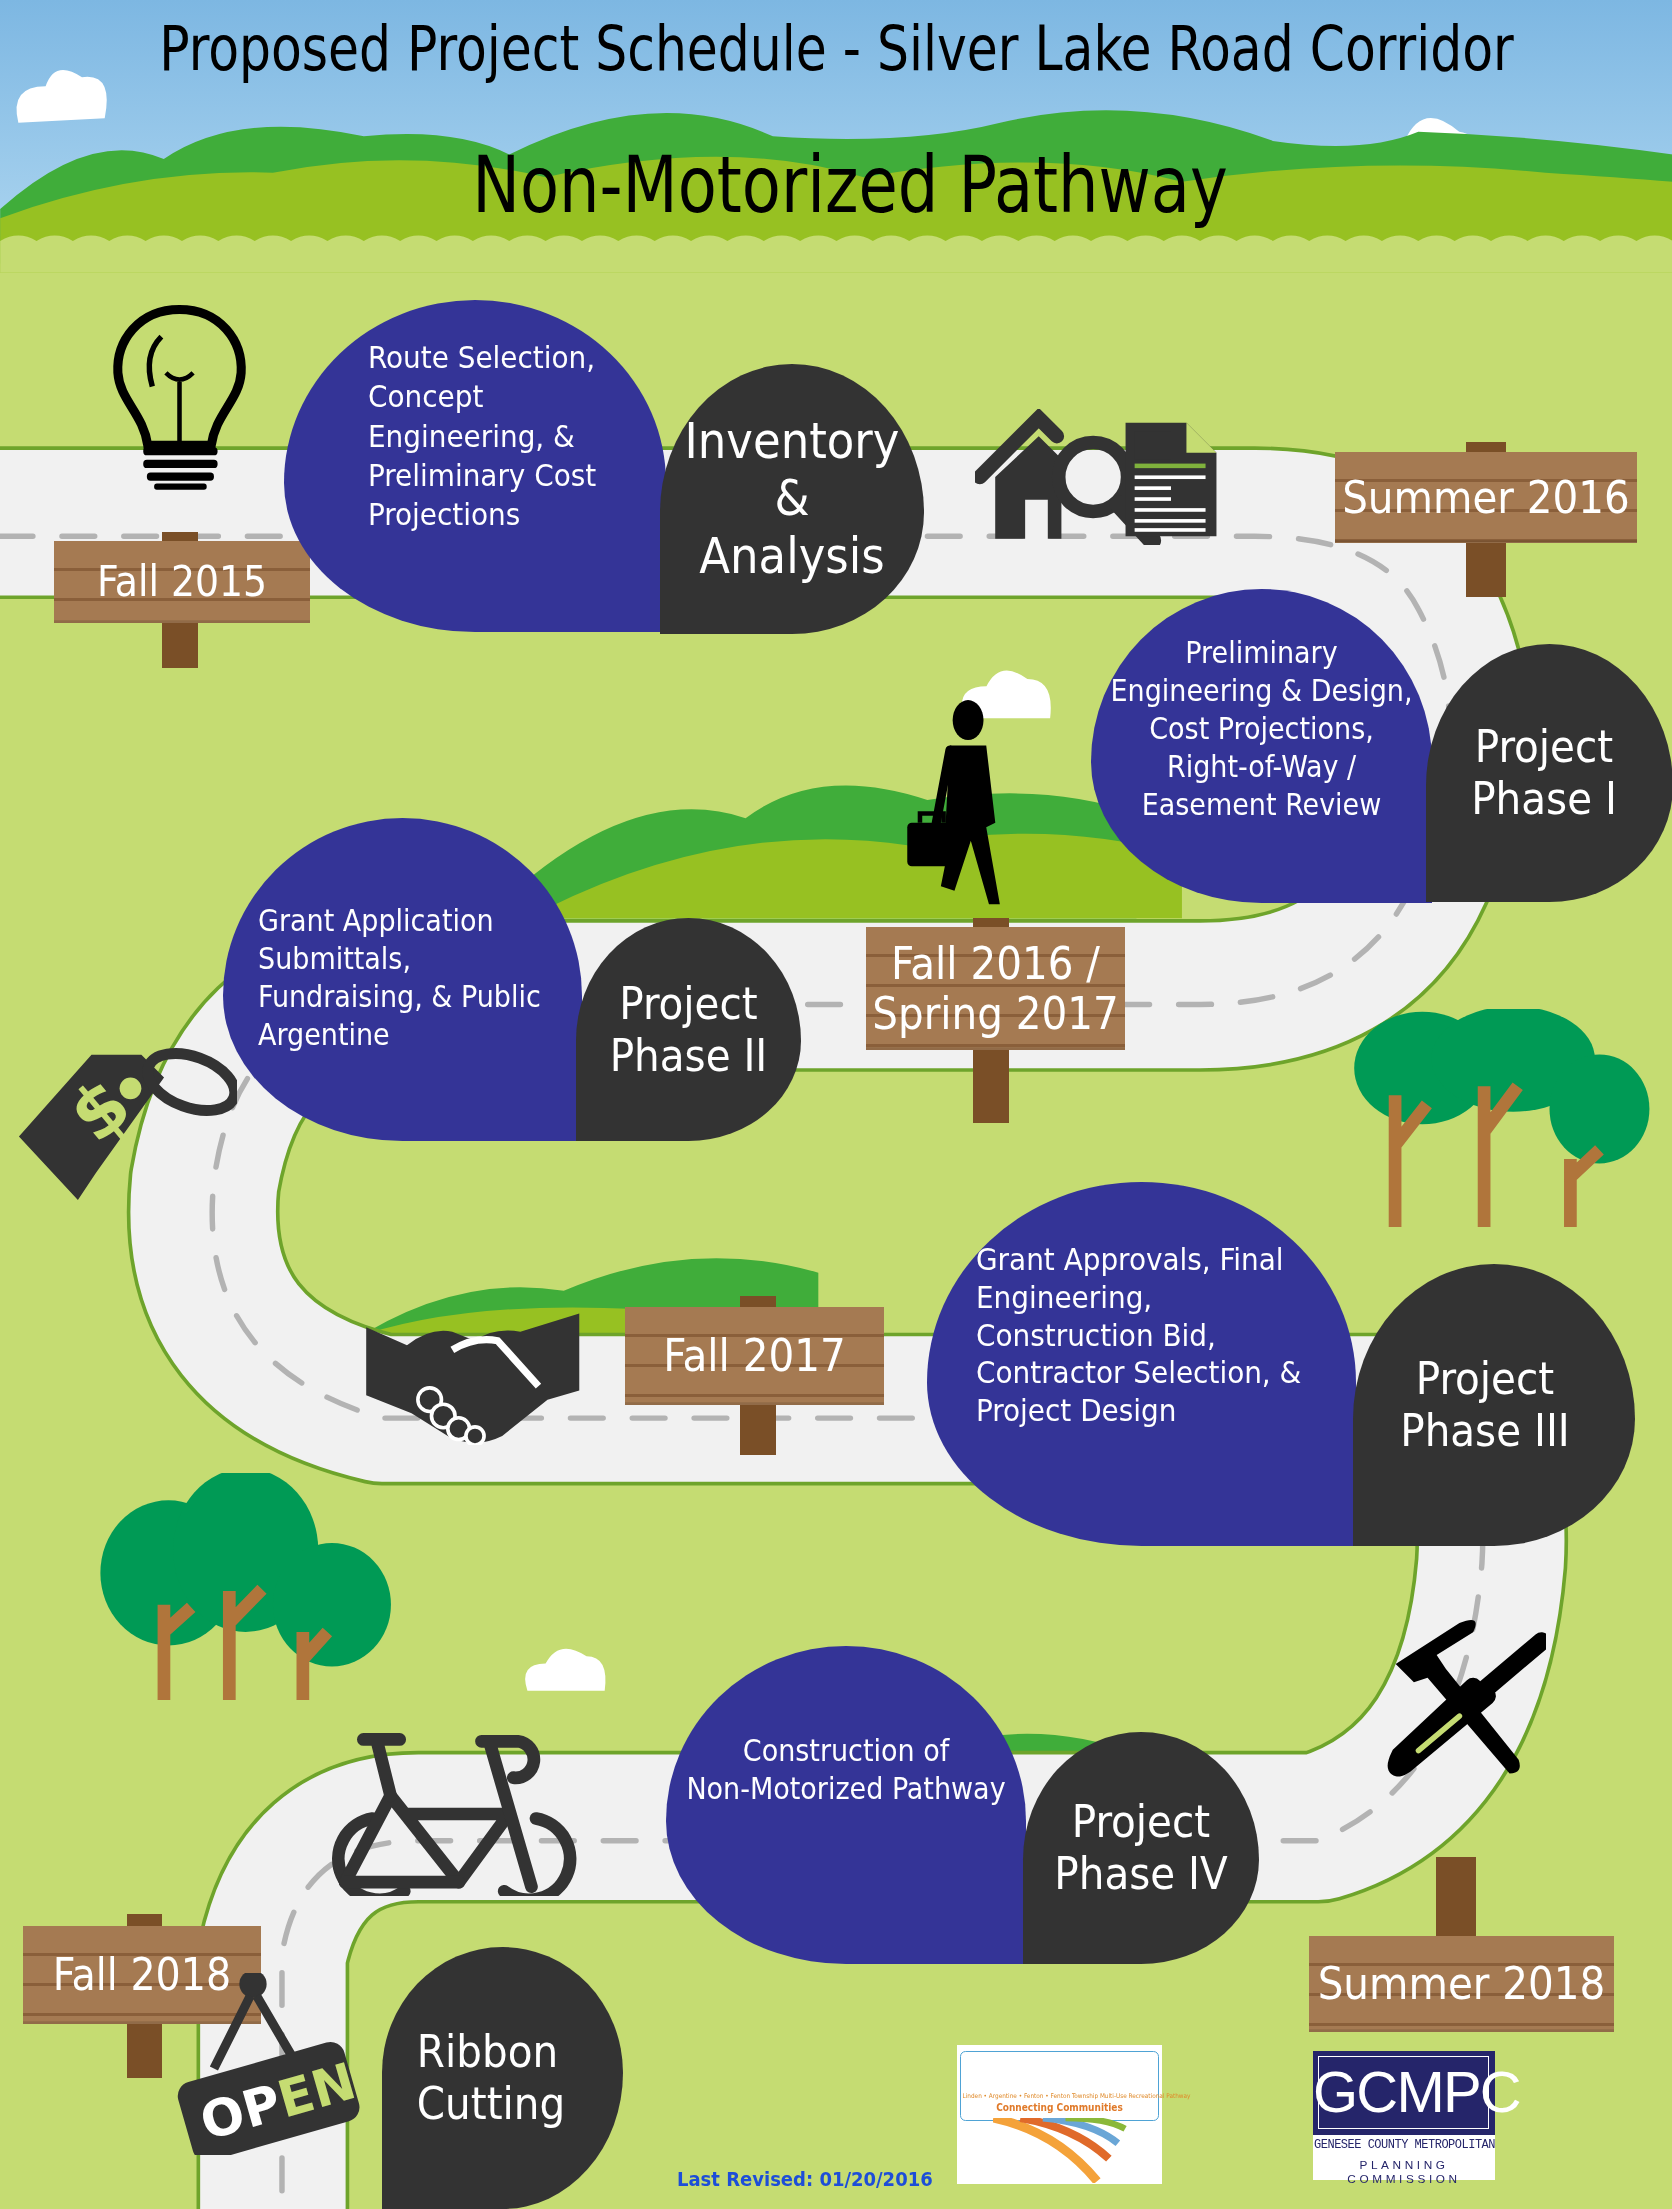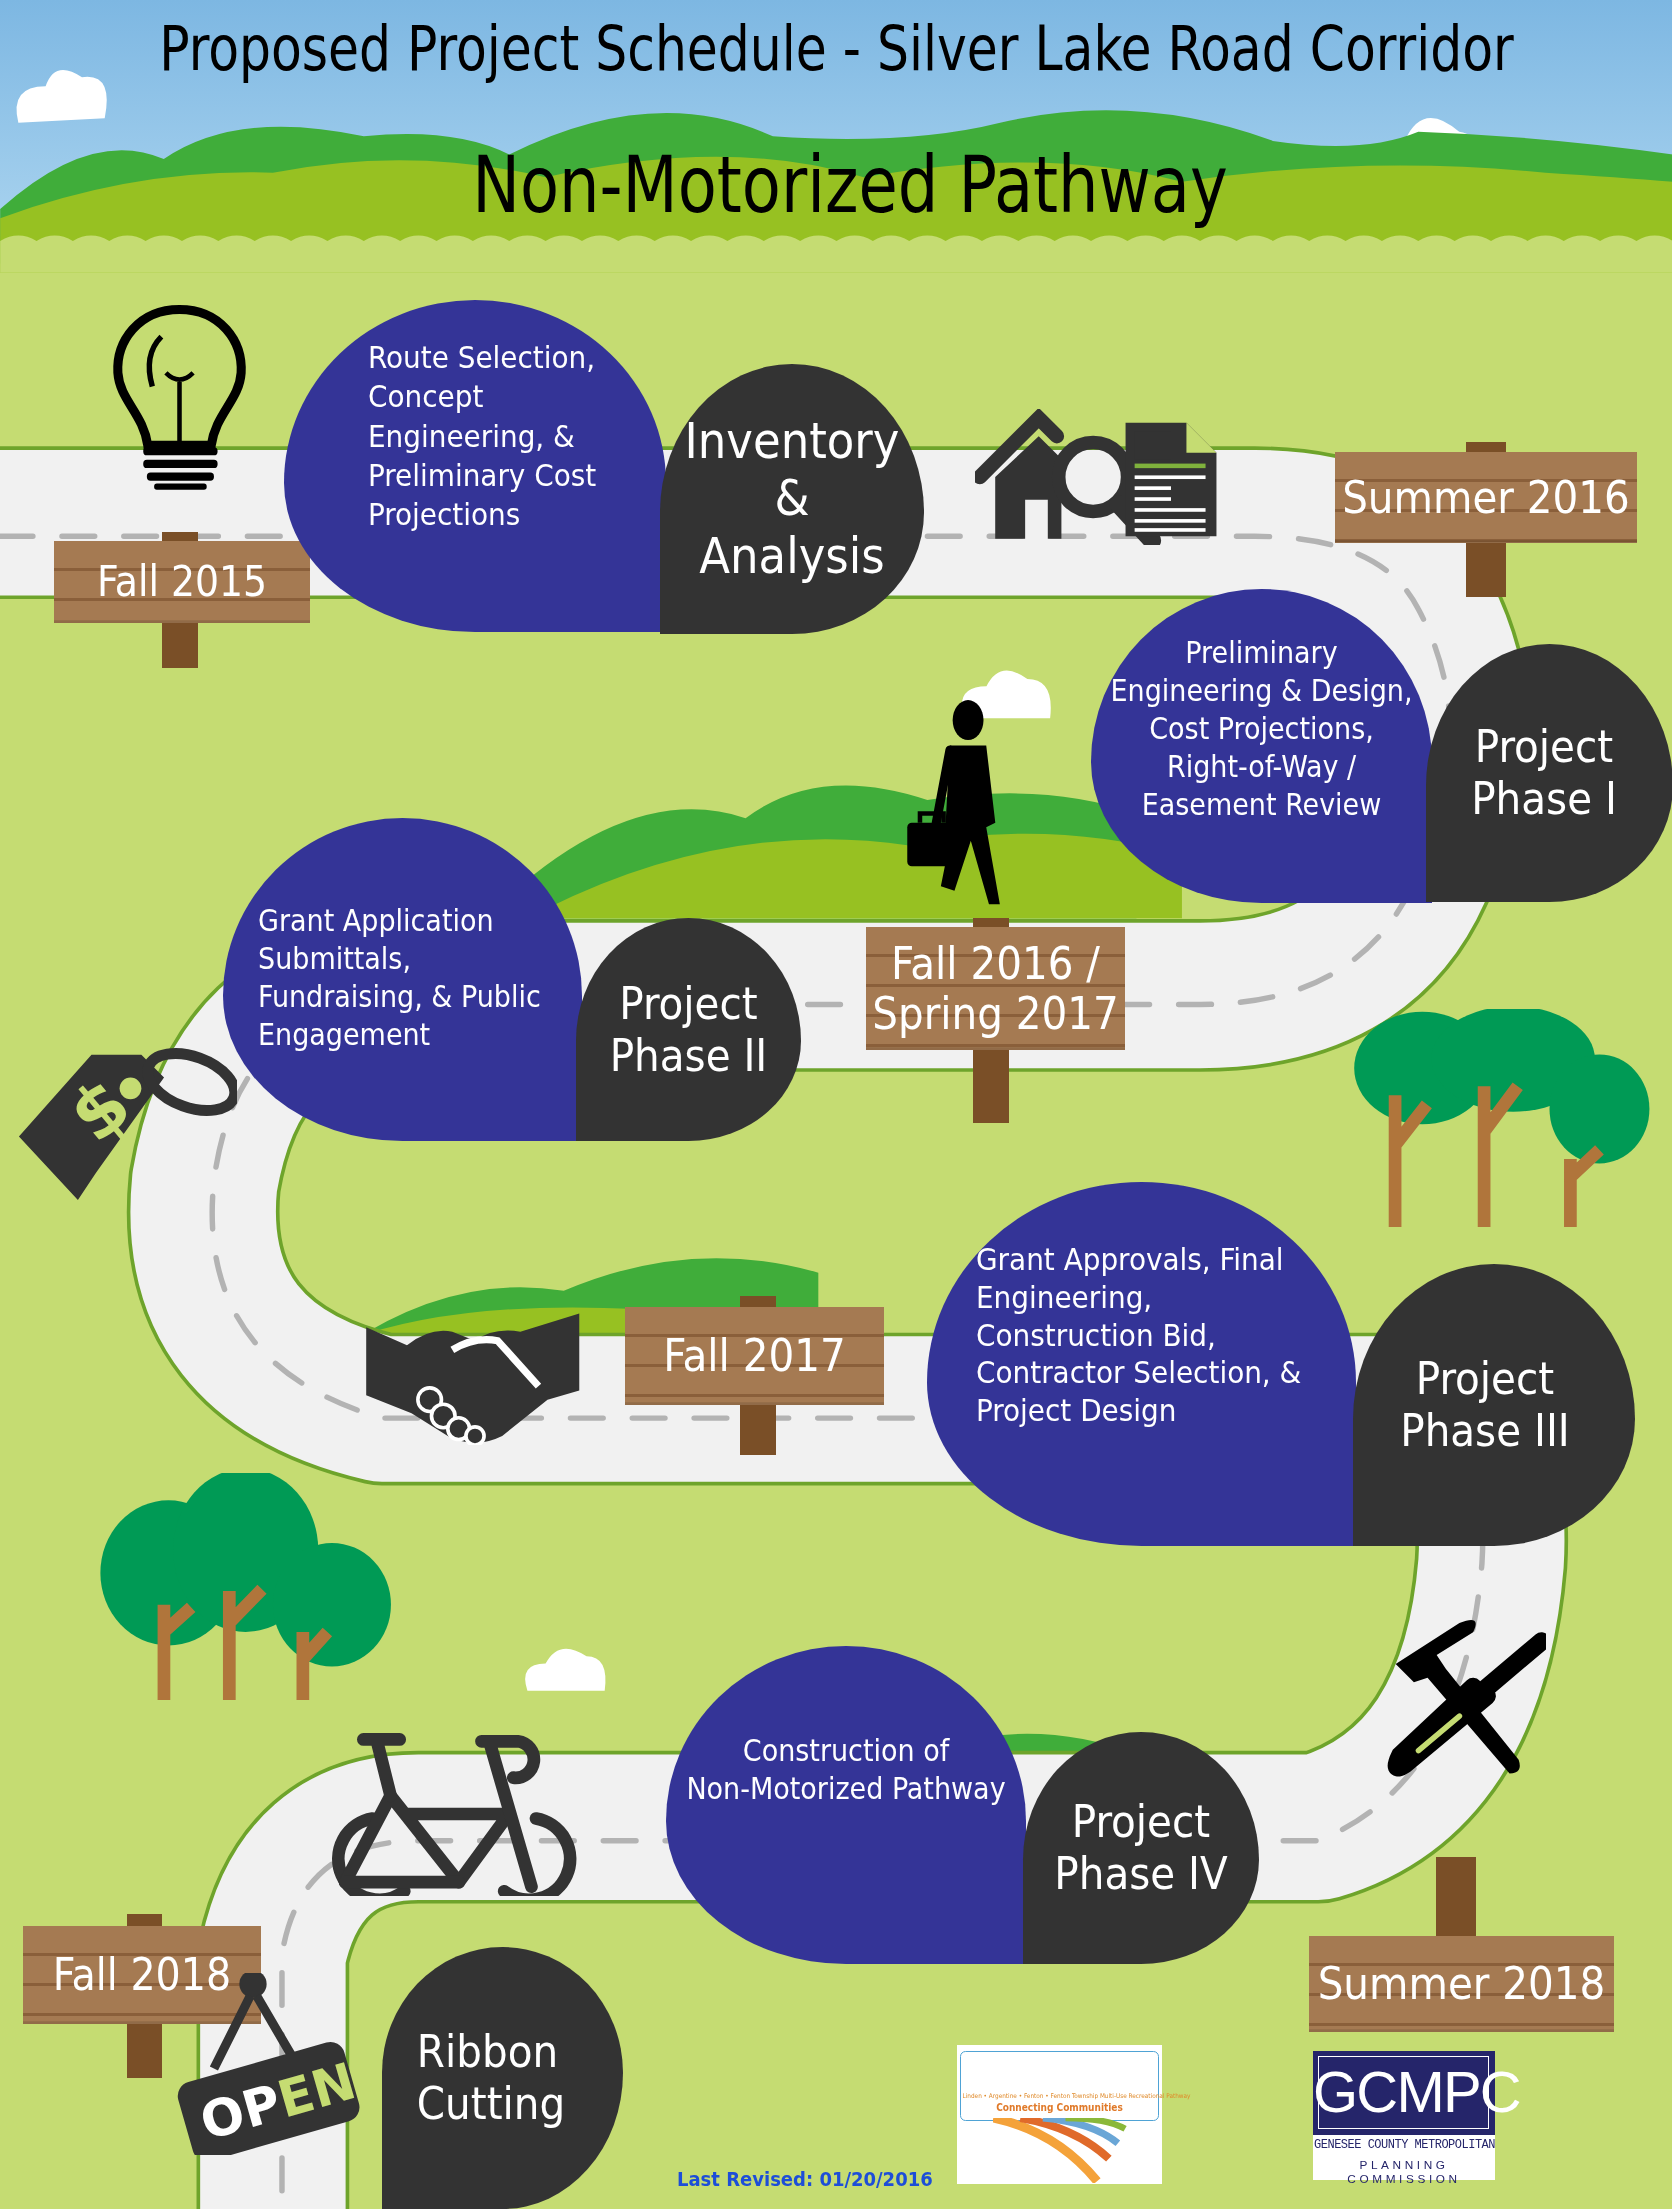--- a/index.html
+++ b/index.html
@@ -139,21 +139,21 @@
 <div class="abs sign" style="left:866px;top:927px;width:259px;height:123px;font-size:45px">
   <span>Fall 2016 /</span>
   <span>Spring 2017</span>
 </div>
 
 <div class="abs blue" style="left:223px;top:818px;width:359px;height:323px">
   <div class="btext" style="position:absolute;left:35px;top:84px;font-size:30px">
     <div>Grant Application</div>
     <div>Submittals,</div>
     <div>Fundraising, &amp; Public</div>
-    <div>Engagement</div>
+    <div>Argentine</div>
   </div>
 </div>
 <div class="abs dark" style="left:576px;top:918px;width:225px;height:223px">
   <div class="dtext" style="font-size:45px">
     <div>Project</div>
     <div>Phase II</div>
   </div>
 </div>
 
 <svg class="abs" style="left:13.6px;top:1014px" width="223" height="195" viewBox="0 0 245 215">

